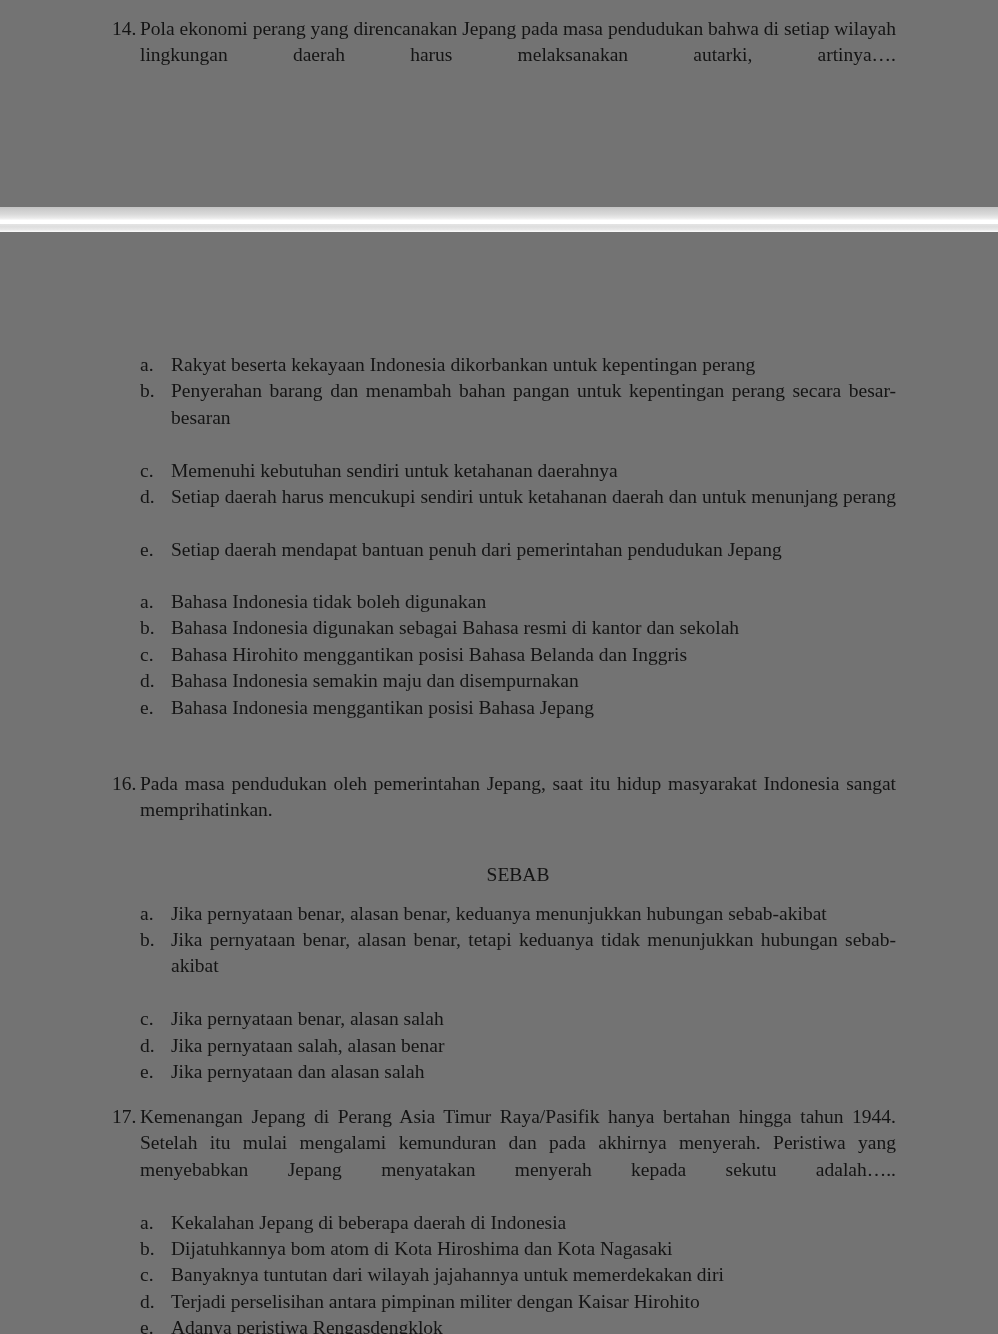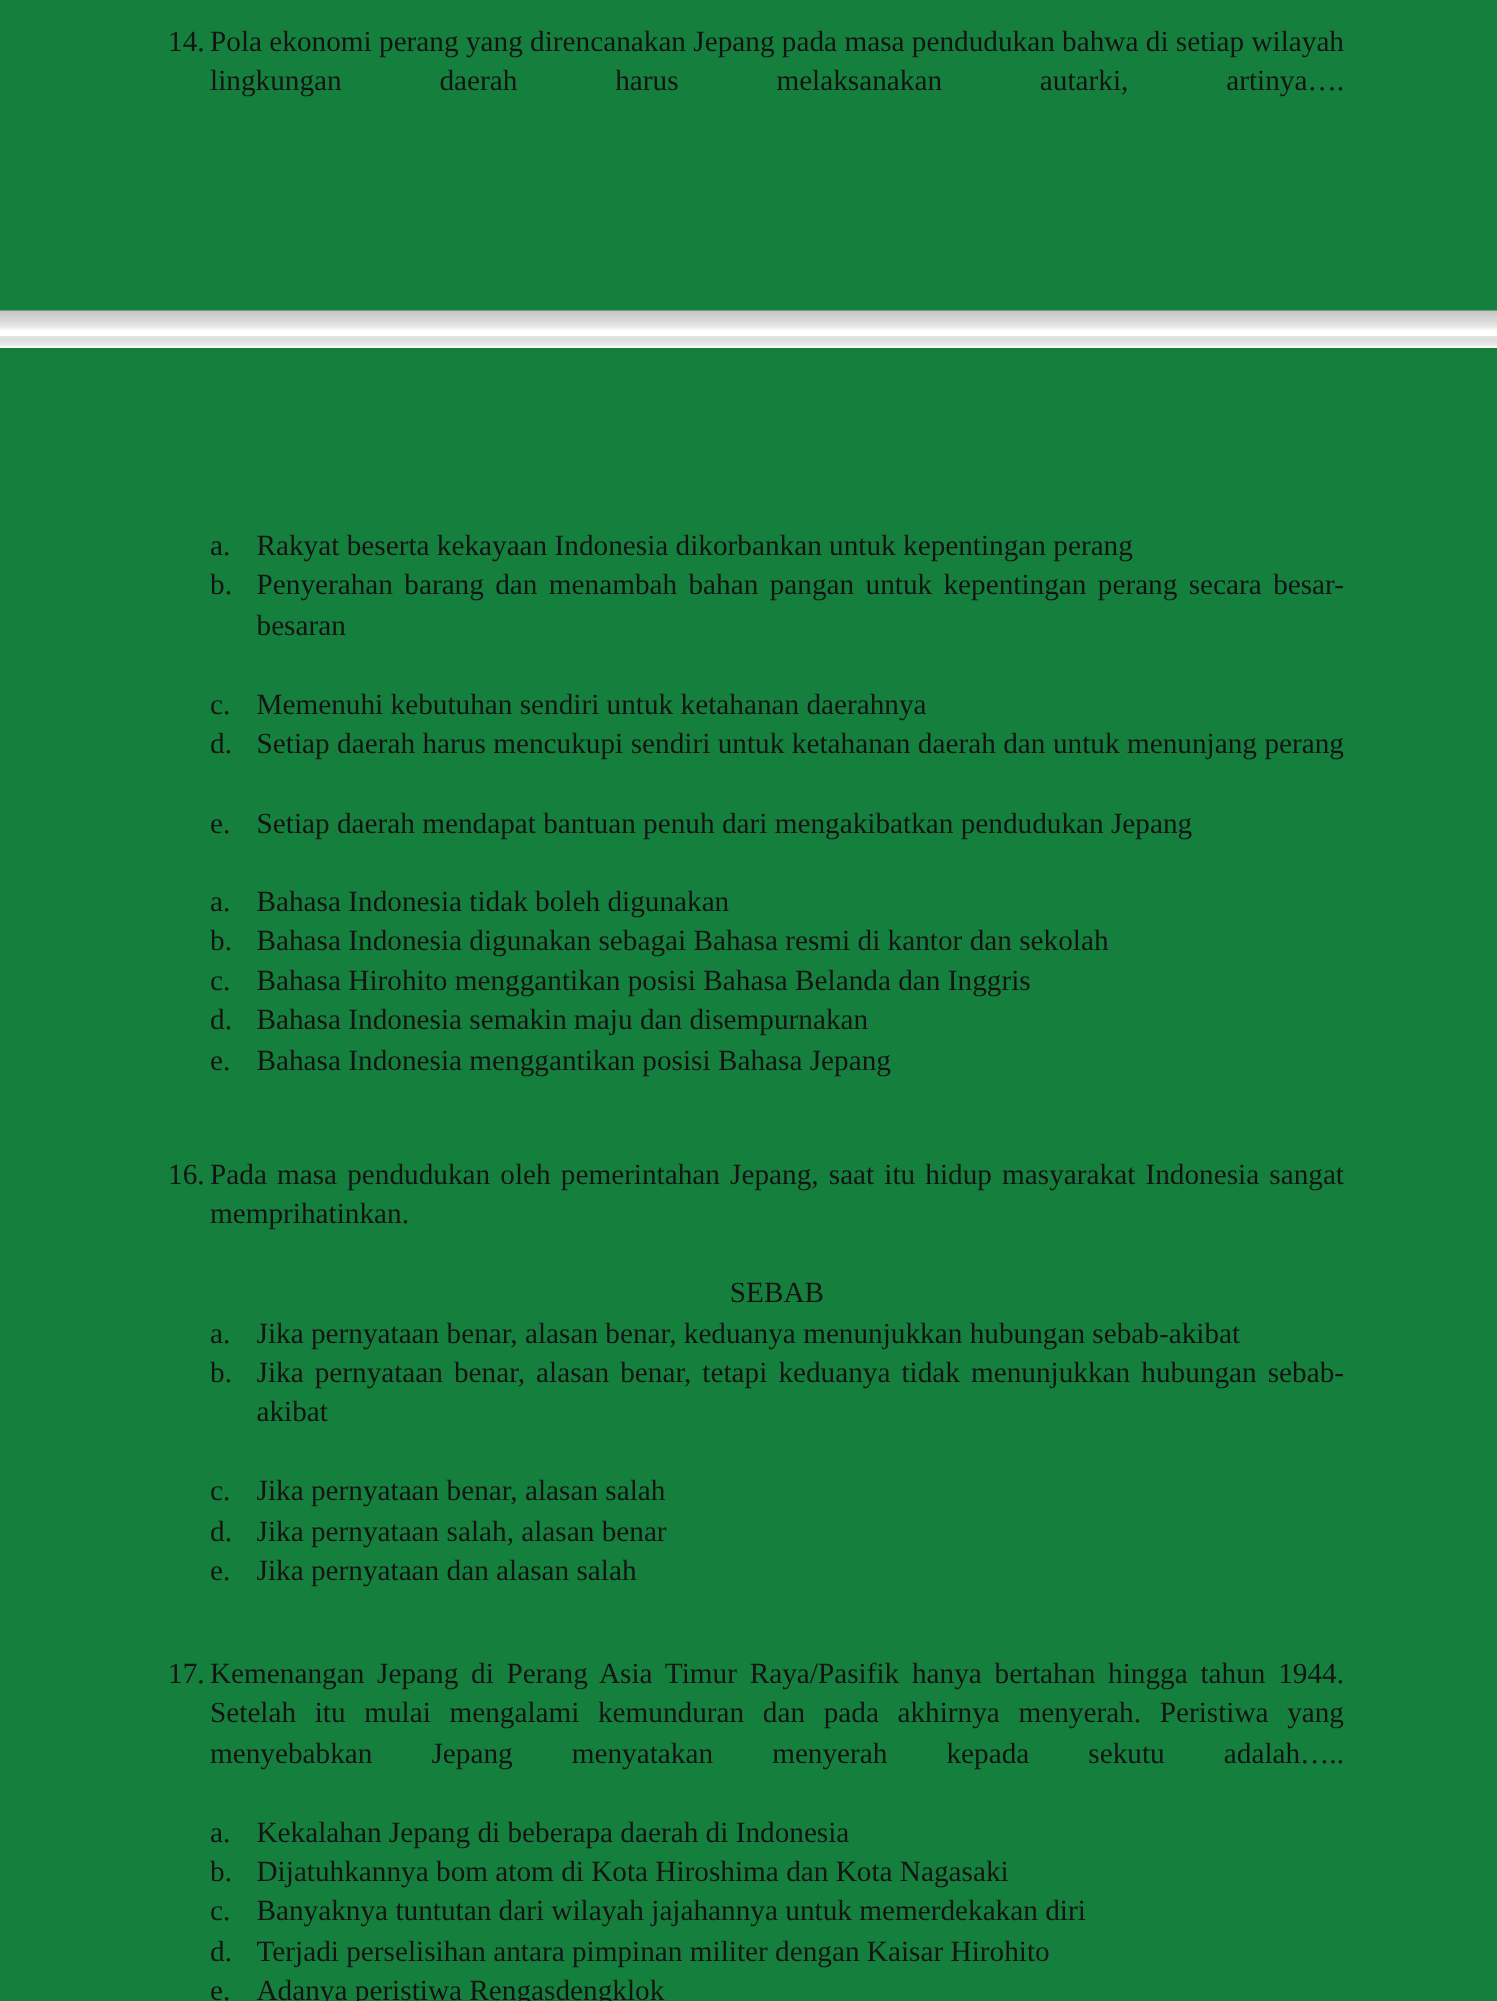--- a/index.html
+++ b/index.html
@@ -15,21 +15,21 @@
     overflow: hidden;
     font-family: "Liberation Serif", "DejaVu Serif", serif;
     color: #141414;
     -webkit-font-smoothing: antialiased;
   }
 
   .page {
     position: relative;
     width: 998px;
     height: 1334px;
-    background: #15803d;
+    background: #737373;
   }
 
   
   .scan-band {
     position: absolute;
     left: 0;
     width: 998px;
     pointer-events: none;
   }
   .scan-band .band-dark {
@@ -125,21 +125,21 @@
     display: inline-block;
     width: 100%;
   }
   .q-body.no-justify::after { content: none; }
 
   .sebab {
     padding-left: 28px;
     text-align: center;
     font-size: 19.5px;
     line-height: 26.4px;
-    margin: 0;
+    margin: 12px;
   }
 
   
   .options {
     list-style: none;
     margin: 0;
     padding: 0;
   }
   .option {
     position: relative;
@@ -201,21 +201,21 @@
       <li class="option nowrap">
         <span class="opt-letter">c.</span>
         <span class="opt-text">Memenuhi kebutuhan sendiri untuk ketahanan daerahnya</span>
       </li>
       <li class="option">
         <span class="opt-letter">d.</span>
         <span class="opt-text">Setiap daerah harus mencukupi sendiri untuk ketahanan daerah dan untuk menunjang perang</span>
       </li>
       <li class="option nowrap">
         <span class="opt-letter">e.</span>
-        <span class="opt-text">Setiap daerah mendapat bantuan penuh dari mengakibatkan pendudukan Jepang</span>
+        <span class="opt-text">Setiap daerah mendapat bantuan penuh dari pemerintahan pendudukan Jepang</span>
       </li>
     </ul>
   </div>
 
   <div class="content" style="top:589px;">
     <div class="q-block">
       <ul class="options">
         <li class="option nowrap">
           <span class="opt-letter">a.</span>
           <span class="opt-text">Bahasa Indonesia tidak boleh digunakan</span>

